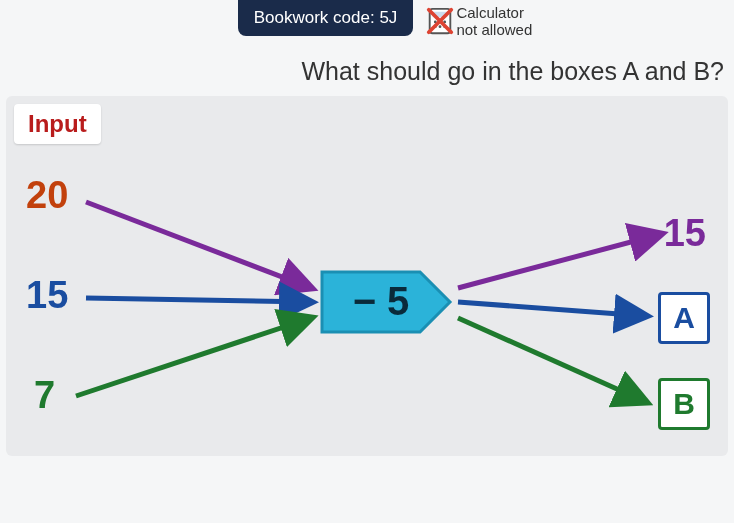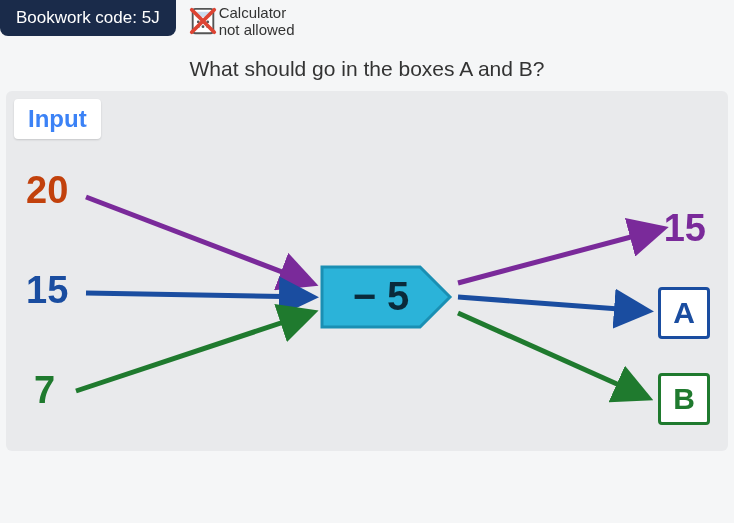--- a/index.html
+++ b/index.html
@@ -7,22 +7,24 @@
       width: 734px;
       height: 523px;
       font-family: Arial, Helvetica, sans-serif;
       background: #f5f6f7;
       overflow: hidden;
       position: relative;
     }
     .top-bar {
       display: flex;
       align-items: flex-start;
+      justify-content: center;
       gap: 12px;
       padding-top: 0;
+      padding-left: 36px;
     }
     .code-badge {
       background: #1a2b4a;
       color: #fff;
       padding: 8px 16px;
       border-radius: 0 0 8px 8px;
       font-size: 17px;
       font-weight: 500;
     }
     .calc-block {
@@ -30,41 +32,41 @@
       align-items: center;
       gap: 1px;
       margin-top: 4px;
     }
     .calc-icon {
       width: 30px; height: 30px;
       display: flex; align-items: center; justify-content: center;
     }
     .calc-text { font-size: 15px; color: #333; line-height: 1.15; }
     .question {
-      text-align: center;
-      font-size: 21px;
+      text-align: right;
+      font-size: 25px;
       color: #333;
       margin: 18px 10px 10px;
       font-weight: 400;
     }
     .diagram {
       position: relative;
       margin: 10px 6px 0 6px;
       background: #e9eaec;
       border-radius: 6px;
       height: 360px;
     }
     .label-box {
       position: absolute;
       background: #fff;
       padding: 6px 14px;
       border-radius: 4px;
       font-size: 24px;
       font-weight: 700;
-      color: #3b82f6;
+      color: #b91c1c;
       box-shadow: 0 1px 2px rgba(0,0,0,.15);
     }
     .input-label { top: 8px; left: 8px; }
     .output-label { top: 56px; right: 8px; }
     .val {
       position: absolute;
       font-size: 38px;
       font-weight: 700;
     }
     .v20 { top: 78px;  left: 20px; color: #c2410c; }

